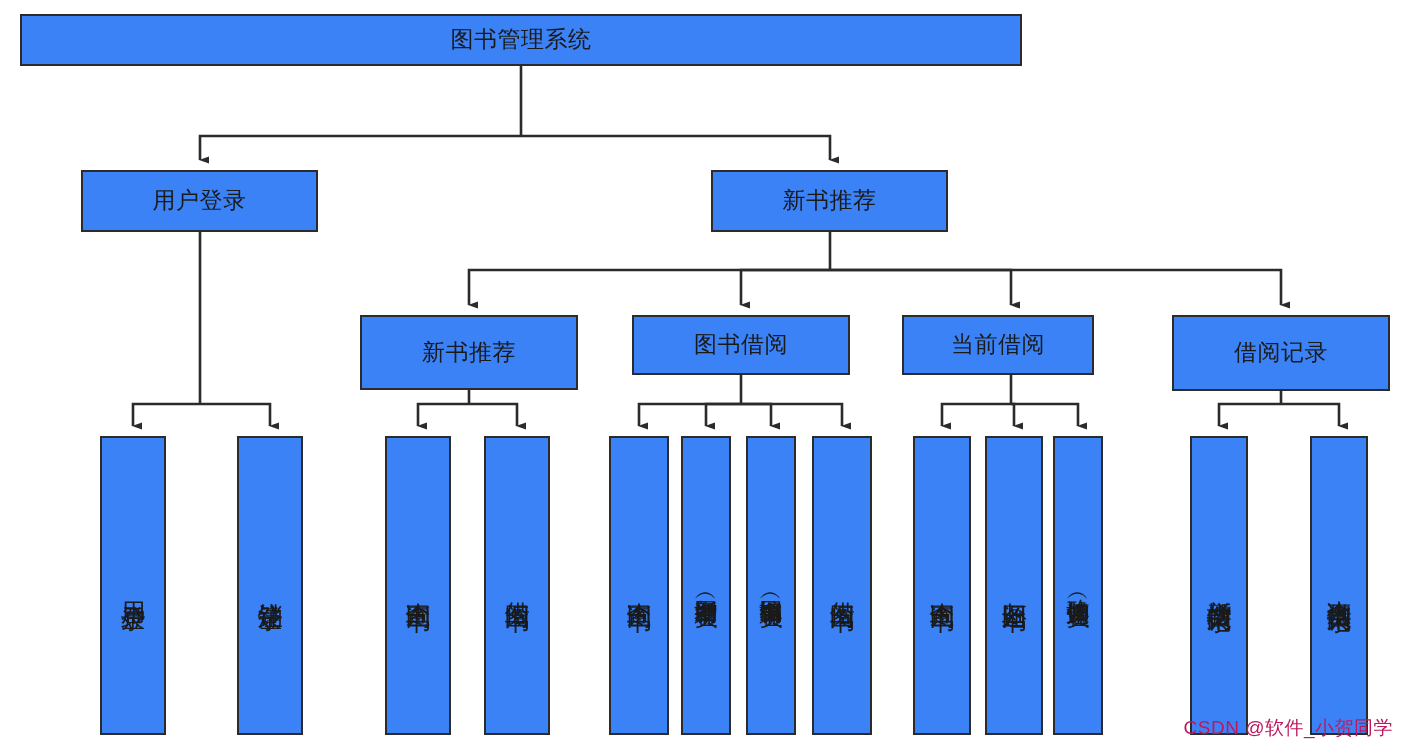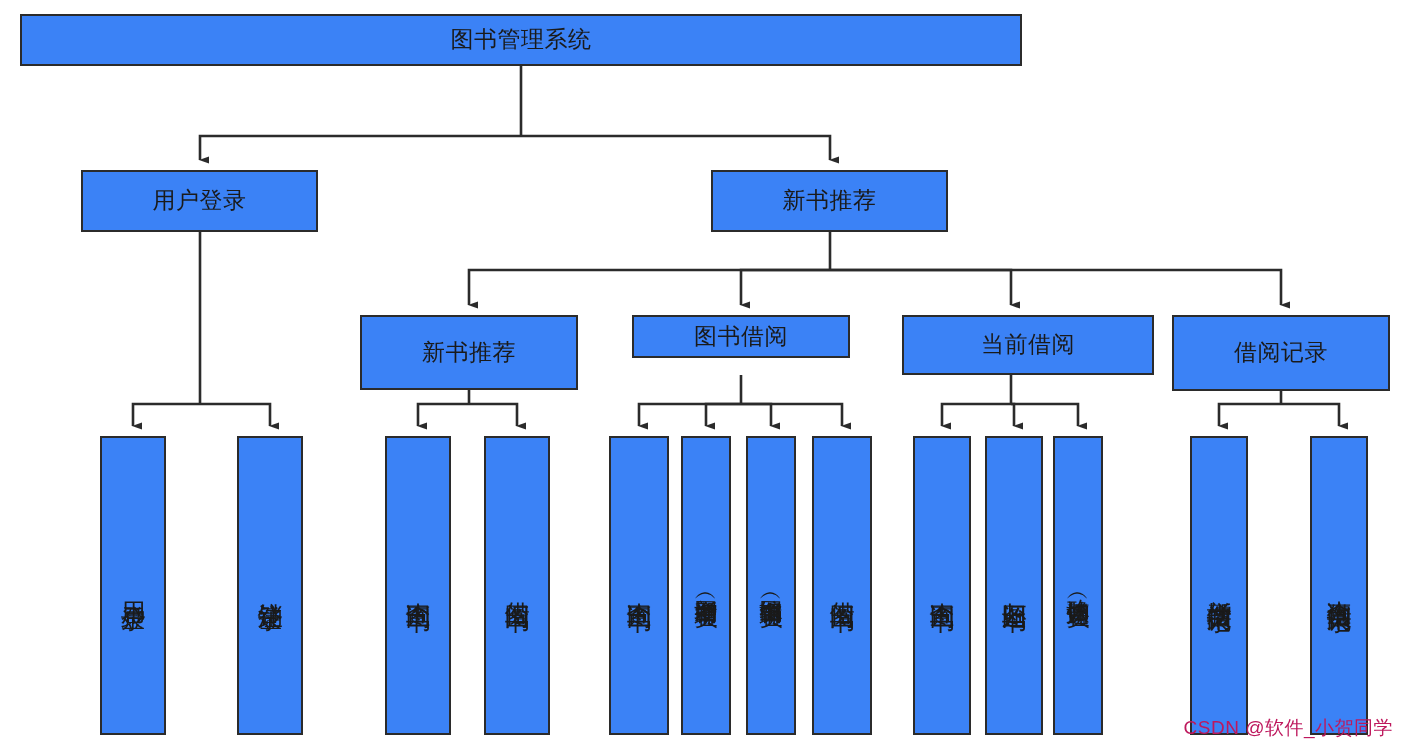--- a/index.html
+++ b/index.html
@@ -117,24 +117,24 @@
       </div>
       <div class="node horizontal" style="left: 81px; top: 170px; width: 237px; height: 62px;">
         <span class="node-label">用户登录</span>
       </div>
       <div class="node horizontal" style="left: 711px; top: 170px; width: 237px; height: 62px;">
         <span class="node-label">新书推荐</span>
       </div>
       <div class="node horizontal" style="left: 360px; top: 315px; width: 218px; height: 75px;">
         <span class="node-label">新书推荐</span>
       </div>
-      <div class="node horizontal" style="left: 632px; top: 315px; width: 218px; height: 43px;">
+      <div class="node horizontal" style="left: 632px; top: 315px; width: 218px; height: 60px;">
         <span class="node-label">图书借阅</span>
       </div>
-      <div class="node horizontal" style="left: 902px; top: 315px; width: 252px; height: 60px;">
+      <div class="node horizontal" style="left: 902px; top: 315px; width: 192px; height: 60px;">
         <span class="node-label">当前借阅</span>
       </div>
       <div class="node horizontal" style="left: 1172px; top: 315px; width: 218px; height: 76px;">
         <span class="node-label">借阅记录</span>
       </div>
       <div class="node vertical" style="left: 100px; top: 436px; width: 66px; height: 299px;">
         <span class="node-label">用户登录</span>
       </div>
       <div class="node vertical" style="left: 237px; top: 436px; width: 66px; height: 299px;">
         <span class="node-label">注销登录</span>

